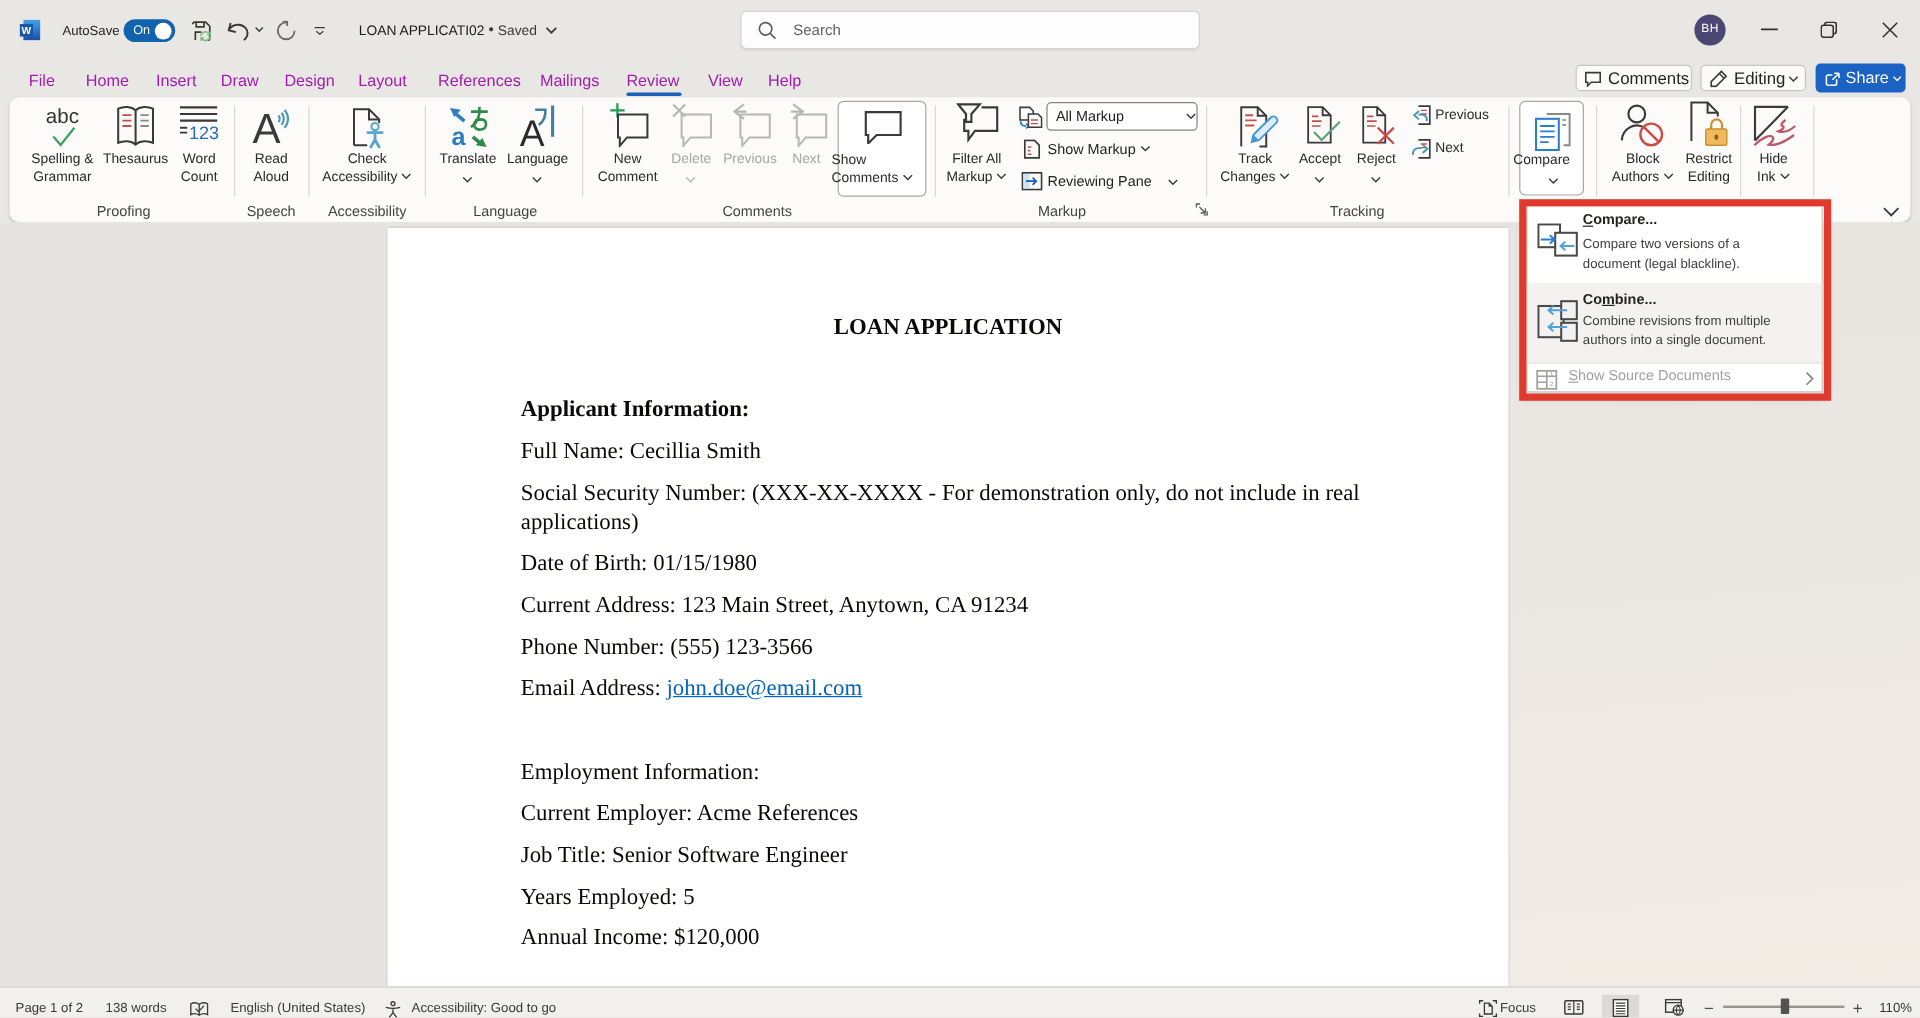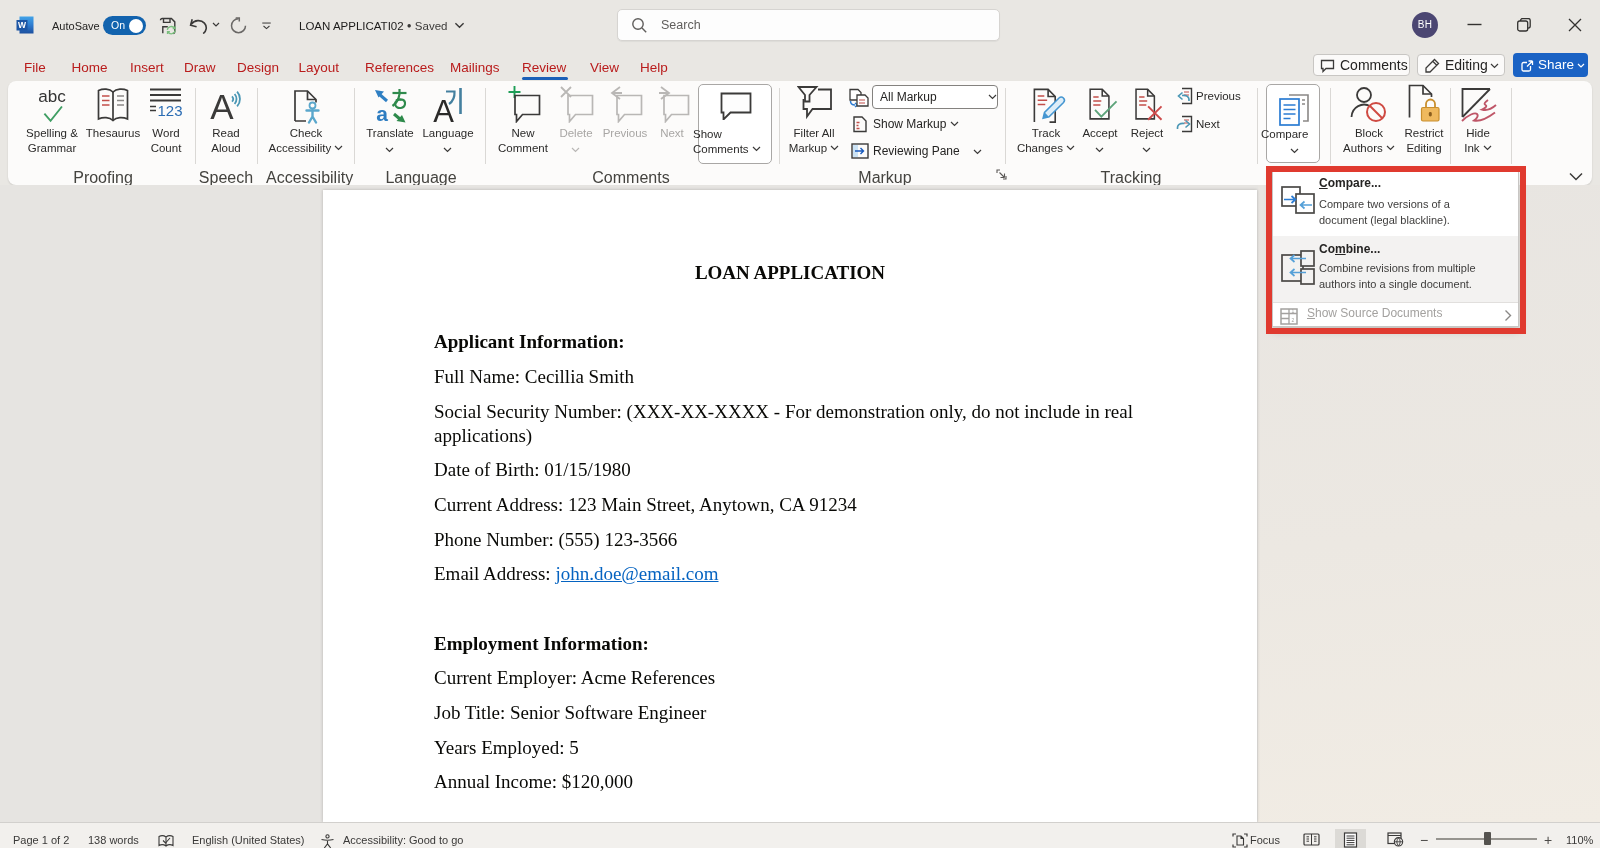--- a/index.html
+++ b/index.html
@@ -1,32 +1,32 @@
 <!DOCTYPE html>
 <html><head>
 <meta charset="utf-8">
 <style>
 html,body{margin:0;padding:0;}
 body{width:1600px;height:848px;overflow:hidden;position:relative;font-family:"Liberation Sans",sans-serif;background:#e9e7e3;}
 .abs{position:absolute;}
 .tb{position:absolute;top:0;left:0;width:1600px;height:48px;background:#e9e7e3;}
 .mb{position:absolute;top:48px;left:0;width:1600px;height:33px;background:#e9e7e3;}
-.tab{position:absolute;top:0;height:33px;line-height:39px;font-size:13.5px;color:#b91c1c;white-space:nowrap;}
+.tab{position:absolute;top:0;height:33px;line-height:39px;font-size:13.5px;color:#a21caf;white-space:nowrap;}
 .ribbon{position:absolute;top:81px;left:8px;width:1584px;height:104px;background:#fcfbfa;border-radius:8px;box-shadow:0 1px 2px rgba(0,0,0,0.12);}
 .canvas{position:absolute;top:185px;left:0;width:1600px;height:637px;background:#e6e4e1;}
 .canvas .warm{position:absolute;top:0;left:1258px;width:342px;height:637px;background:linear-gradient(175deg,#e8e5e1 0%,#ece8e2 55%,#f1ece4 100%);}
 .page{position:absolute;top:5px;left:323px;width:934px;height:632px;background:#ffffff;box-shadow:0 0 3px rgba(0,0,0,0.22);}
 .doc{position:absolute;top:0;left:0;width:934px;font-family:"Liberation Serif",serif;font-size:19px;line-height:24px;color:#090906;}
 .doc p{margin:0 111px 10.7px 111px;}
 .sb{position:absolute;top:822px;left:0;width:1600px;height:26px;background:#f2f0ed;border-top:1px solid #d2d0cd;box-sizing:border-box;font-size:11px;color:#3a3938;}
 .sb .it{position:absolute;top:5px;height:25px;line-height:25px;white-space:nowrap;}
 .bb{position:absolute;top:84px;text-align:center;}
 .bt{font-size:11.5px;line-height:14.5px;color:#2b2a29;white-space:nowrap;}
 .sep{position:absolute;top:88px;height:76px;width:1px;background:#dad8d5;}
-.glbl{position:absolute;top:169px;font-size:16px;color:#44433f;text-align:center;white-space:nowrap;}
+.glbl{position:absolute;top:169px;font-size:12px;color:#44433f;text-align:center;white-space:nowrap;}
 .gray{color:#a8a6a4;}
 .pressed{background:#ffffff;border:1px solid #a9a7a5;border-radius:5px;box-sizing:border-box;}
 svg{display:inline-block;vertical-align:middle;}
 .dd{position:absolute;left:1272px;top:170px;width:247px;height:157px;background:#ffffff;border:1px solid #c8c6c4;box-sizing:border-box;box-shadow:0 4px 9px rgba(0,0,0,0.18);}
 .redbox{position:absolute;left:1266px;top:166px;width:260px;height:168px;border:6px solid #e03a2f;box-sizing:border-box;}
 </style>
 </head>
 <body>
 <div class="tb" id="titlebar">
   <svg class="abs" style="left:16px;top:16px" width="18" height="18" viewBox="0 0 18 18">
@@ -411,21 +411,21 @@
       <p style="text-align:center;font-weight:bold">LOAN APPLICATION</p>
       <p>&nbsp;</p>
       <p style="font-weight:bold">Applicant Information:</p>
       <p>Full Name: Cecillia Smith</p>
       <p>Social Security Number: (XXX-XX-XXXX - For demonstration only, do not include in real applications)</p>
       <p>Date of Birth: 01/15/1980</p>
       <p>Current Address: 123 Main Street, Anytown, CA 91234</p>
       <p>Phone Number: (555) 123-3566</p>
       <p>Email Address: <span style="color:#0563c1;text-decoration:underline">john.doe@email.com</span></p>
       <p>&nbsp;</p>
-      <p style="font-weight:bold">Employment Information:</p>
+      <p style="font-weight:normal">Employment Information:</p>
       <p>Current Employer: Acme References</p>
       <p>Job Title: Senior Software Engineer</p>
       <p>Years Employed: 5</p>
       <p>Annual Income: $120,000</p>
     </div>
   </div>
 </div>
 <div class="sb" id="statusbar">
   <span class="it" style="left:13px">Page 1 of 2</span>
   <span class="it" style="left:88px">138 words</span>

